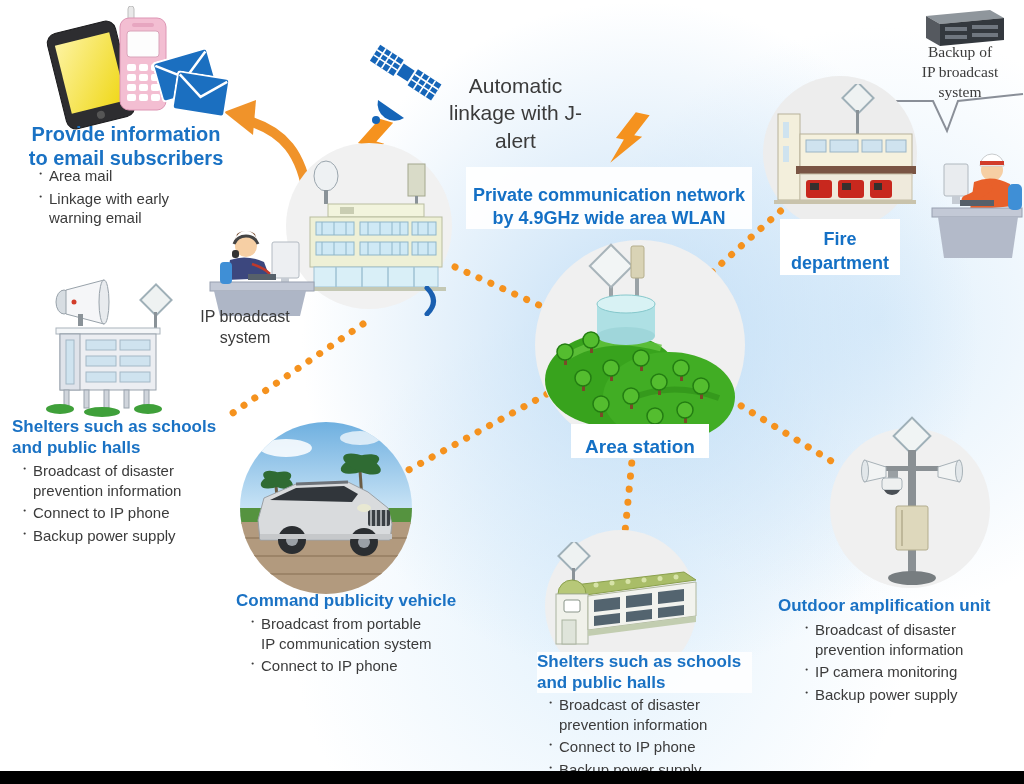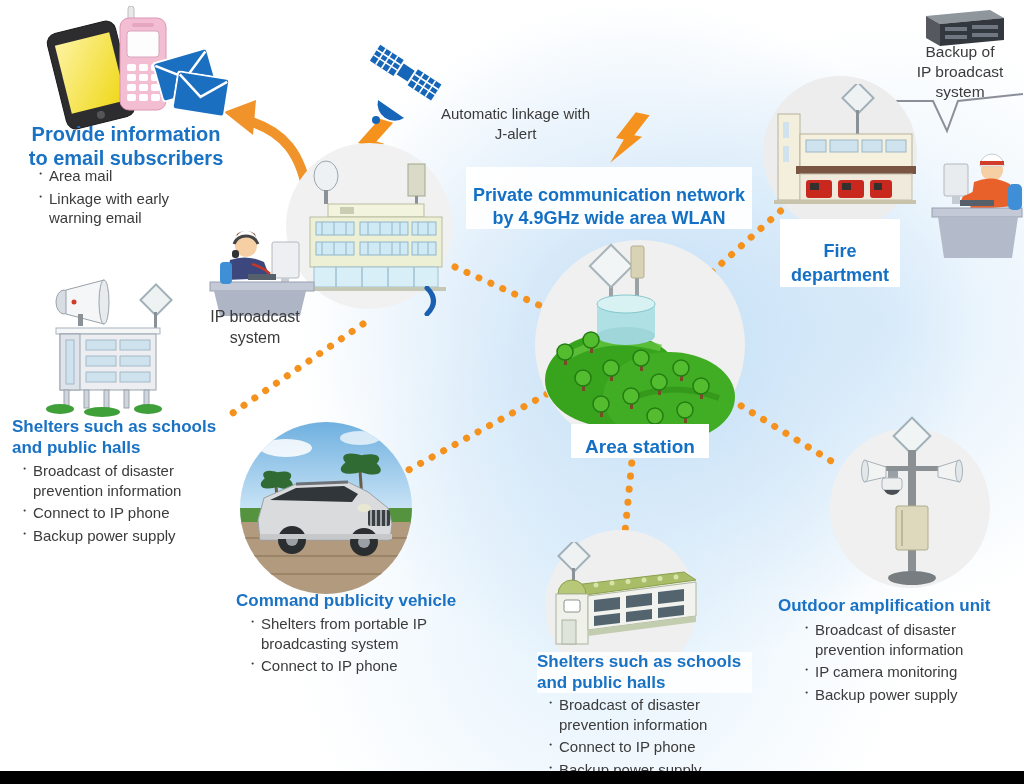--- a/index.html
+++ b/index.html
@@ -105,21 +105,21 @@
     <g transform="rotate(33 50 34)">
       <rect x="8" y="24" width="28" height="19" fill="#1565b8"></rect>
       <path d="M8 30 h28 M8 36 h28 M15 24 v19 M22 24 v19 M29 24 v19" stroke="#fff" stroke-width="1.6"></path>
       <rect x="38" y="27" width="13" height="13" fill="#1565b8"></rect>
       <rect x="53" y="24" width="28" height="19" fill="#1565b8"></rect>
       <path d="M53 30 h28 M53 36 h28 M60 24 v19 M67 24 v19 M74 24 v19" stroke="#fff" stroke-width="1.6"></path>
     </g>
     <path d="M18 58 A 17 17 0 0 0 44 76 Z" fill="#1565b8"></path>
     <circle cx="16" cy="78" r="4" fill="#1565b8"></circle>
   </svg>
-  <div class="abs caption" style="left:438px;top:72px;width:155px;font-size:15px;margin-top:32px;">Automatic linkage with J-alert</div>
+  <div class="abs caption" style="left:438px;top:72px;width:155px;font-size:21px;">Automatic linkage with J-alert</div>
 
   <div class="label-box" style="left:466px;top:167px;width:286px;height:62px;font-size:18px;line-height:1.25;background:rgba(255,255,255,.93);">
     <span>Private communication network by 4.9GHz wide area WLAN</span>
   </div>
 
   <div class="circle" style="left:286px;top:143px;width:166px;height:166px;background:#f1f1f1;"></div>
   <svg class="abs" style="left:296px;top:156px;" width="160" height="138" viewBox="0 0 160 138">
     <ellipse cx="30" cy="20" rx="12" ry="15" fill="#eef1f3" stroke="#9aa5ad"></ellipse>
     <rect x="28" y="34" width="4" height="14" fill="#8a9298"></rect>
     <rect x="112" y="8" width="17" height="32" fill="#d9dbc8" stroke="#a4a88e"></rect>
@@ -151,21 +151,21 @@
     <path d="M22 40 q16 -6 34 2 l6 16 l-44 2 Z" fill="#3c477e"></path>
     <path d="M44 44 q12 4 18 10" stroke="#c0392b" stroke-width="2.5" fill="none"></path>
     <rect x="40" y="54" width="28" height="6" fill="#56606a"></rect>
     <rect x="2" y="62" width="104" height="9" fill="#c3c9d6" stroke="#98a0b0"></rect>
     <polygon points="6,71 98,71 92,96 12,96" fill="#aeb6c6"></polygon>
     <rect x="12" y="42" width="12" height="22" rx="4" fill="#3f8fd6"></rect>
   </svg>
   <svg class="abs" style="left:424px;top:286px;" width="18" height="30" viewBox="0 0 18 30">
     <path d="M3 2 Q16 15 3 28" fill="none" stroke="#1a5fb0" stroke-width="5" stroke-linecap="round"></path>
   </svg>
-  <div class="abs caption" style="left:194px;top:307px;width:122px;">IP broadcast system</div>
+  <div class="abs caption" style="left:184px;top:307px;width:122px;">IP broadcast system</div>
 
   <div class="circle" style="left:535px;top:240px;width:210px;height:210px;background:#f0f0f0;"></div>
   <svg class="abs" style="left:535px;top:240px;" width="210" height="210" viewBox="0 0 210 210">
     <rect x="74" y="28" width="4" height="38" fill="#9aa2a6"></rect>
     <rect x="100" y="26" width="4" height="40" fill="#9aa2a6"></rect>
     <g transform="rotate(45 76 26)">
       <rect x="61" y="11" width="30" height="30" fill="#f2f5f5" stroke="#a8b4ba" stroke-width="2"></rect>
     </g>
     <rect x="96" y="6" width="13" height="32" rx="2" fill="#d9d3b5" stroke="#b5ae8c"></rect>
     <ellipse cx="78" cy="140" rx="68" ry="47" fill="#38a31d"></ellipse>
@@ -251,35 +251,35 @@
     <g>
       <rect x="36" y="96" width="26" height="18" rx="3" fill="#c8281e"></rect>
         <rect x="40" y="99" width="9" height="7" fill="#35302e"></rect>
       <rect x="68" y="96" width="26" height="18" rx="3" fill="#c8281e"></rect>
         <rect x="72" y="99" width="9" height="7" fill="#35302e"></rect>
       <rect x="100" y="96" width="22" height="18" rx="3" fill="#c8281e"></rect>
         <rect x="104" y="99" width="8" height="7" fill="#35302e"></rect>
     </g>
     <rect x="4" y="116" width="142" height="4" fill="#c9c3ac"></rect>
   </svg>
-  <div class="label-box" style="left:780px;top:219px;width:120px;height:68px;font-size:18px;line-height:1.3;">
+  <div class="label-box" style="left:780px;top:219px;width:120px;height:56px;font-size:18px;line-height:1.3;">
     <span>Fire department</span>
   </div>
   <svg class="abs" style="left:912px;top:8px;" width="96" height="42" viewBox="0 0 96 42">
     <polygon points="14,8 78,2 92,10 28,16" fill="#8f969c"></polygon>
     <polygon points="14,8 28,16 28,38 14,30" fill="#55595f"></polygon>
     <polygon points="28,16 92,10 92,32 28,38" fill="#33383e"></polygon>
     <g fill="#707780">
         <rect x="33" y="19" width="22" height="4"></rect>
         <rect x="60" y="17" width="26" height="4"></rect>
         <rect x="33" y="27" width="22" height="4"></rect>
         <rect x="60" y="25" width="26" height="4"></rect>
       </g>
   </svg>
-  <div class="abs caption prewrap" style="left:903px;top:42px;width:114px;font-size:15.5px;">Backup of
+  <div class="abs caption prewrap" style="left:903px;top:42px;width:114px;font-size:15.5px;font-family:Liberation Serif, serif;">Backup of
 IP broadcast
 system</div>
   <svg class="abs" style="left:930px;top:132px;" width="94" height="136" viewBox="0 0 94 136">
     <rect x="14" y="32" width="24" height="32" rx="2" fill="#e9ecef" stroke="#b0b8bf"></rect>
     <rect x="22" y="64" width="8" height="8" fill="#c6ccd4"></rect>
     <circle cx="62" cy="38" r="11" fill="#f6cfa4"></circle>
     <path d="M50 34 a12 12 0 0 1 24 0 Z" fill="#ffffff" stroke="#c9ccce"></path>
     <path d="M50 31 h24" stroke="#d23c2a" stroke-width="4"></path>
     <path d="M44 50 q18 -8 36 2 l4 22 l-44 4 Z" fill="#e8602a"></path>
     <path d="M58 56 q-12 8 -22 12" stroke="#e8602a" stroke-width="9" fill="none" stroke-linecap="round"></path>
@@ -366,21 +366,21 @@
       <ellipse cx="124" cy="86" rx="7" ry="4" fill="#e8e8d2"></ellipse>
       <circle cx="52" cy="118" r="14" fill="#2b2e31"></circle>
         <circle cx="52" cy="118" r="6" fill="#9aa0a6"></circle>
       <circle cx="124" cy="120" r="14" fill="#2b2e31"></circle>
         <circle cx="124" cy="120" r="6" fill="#9aa0a6"></circle>
       <rect x="20" y="112" width="132" height="5" fill="#c6c8ca"></rect>
     </svg>
   </div>
   <div class="abs heading" style="left:236px;top:591px;width:235px;">Command publicity vehicle</div>
   <div class="bullets" style="left:246px;top:614px;width:192px;">
-    <div class="bullet"><span class="dot">・</span><span>Shelters from portable IP broadcasting system</span></div>
+    <div class="bullet"><span class="dot">・</span><span>Broadcast from portable IP communication system</span></div>
     <div class="bullet"><span class="dot">・</span><span>Connect to IP phone</span></div>
   </div>
 
   <div class="circle" style="left:545px;top:530px;width:152px;height:152px;background:#efefef;"></div>
   <svg class="abs" style="left:550px;top:542px;" width="150" height="110" viewBox="0 0 150 110">
     <g transform="rotate(45 24 14)">
       <rect x="13" y="3" width="22" height="22" fill="#eef2f2" stroke="#9fb0b8" stroke-width="2"></rect>
     </g>
     <rect x="22" y="26" width="3" height="18" fill="#8a9298"></rect>
     <polygon points="16,44 134,30 146,38 28,54" fill="#a9bd68" stroke="#8aa04c"></polygon>

